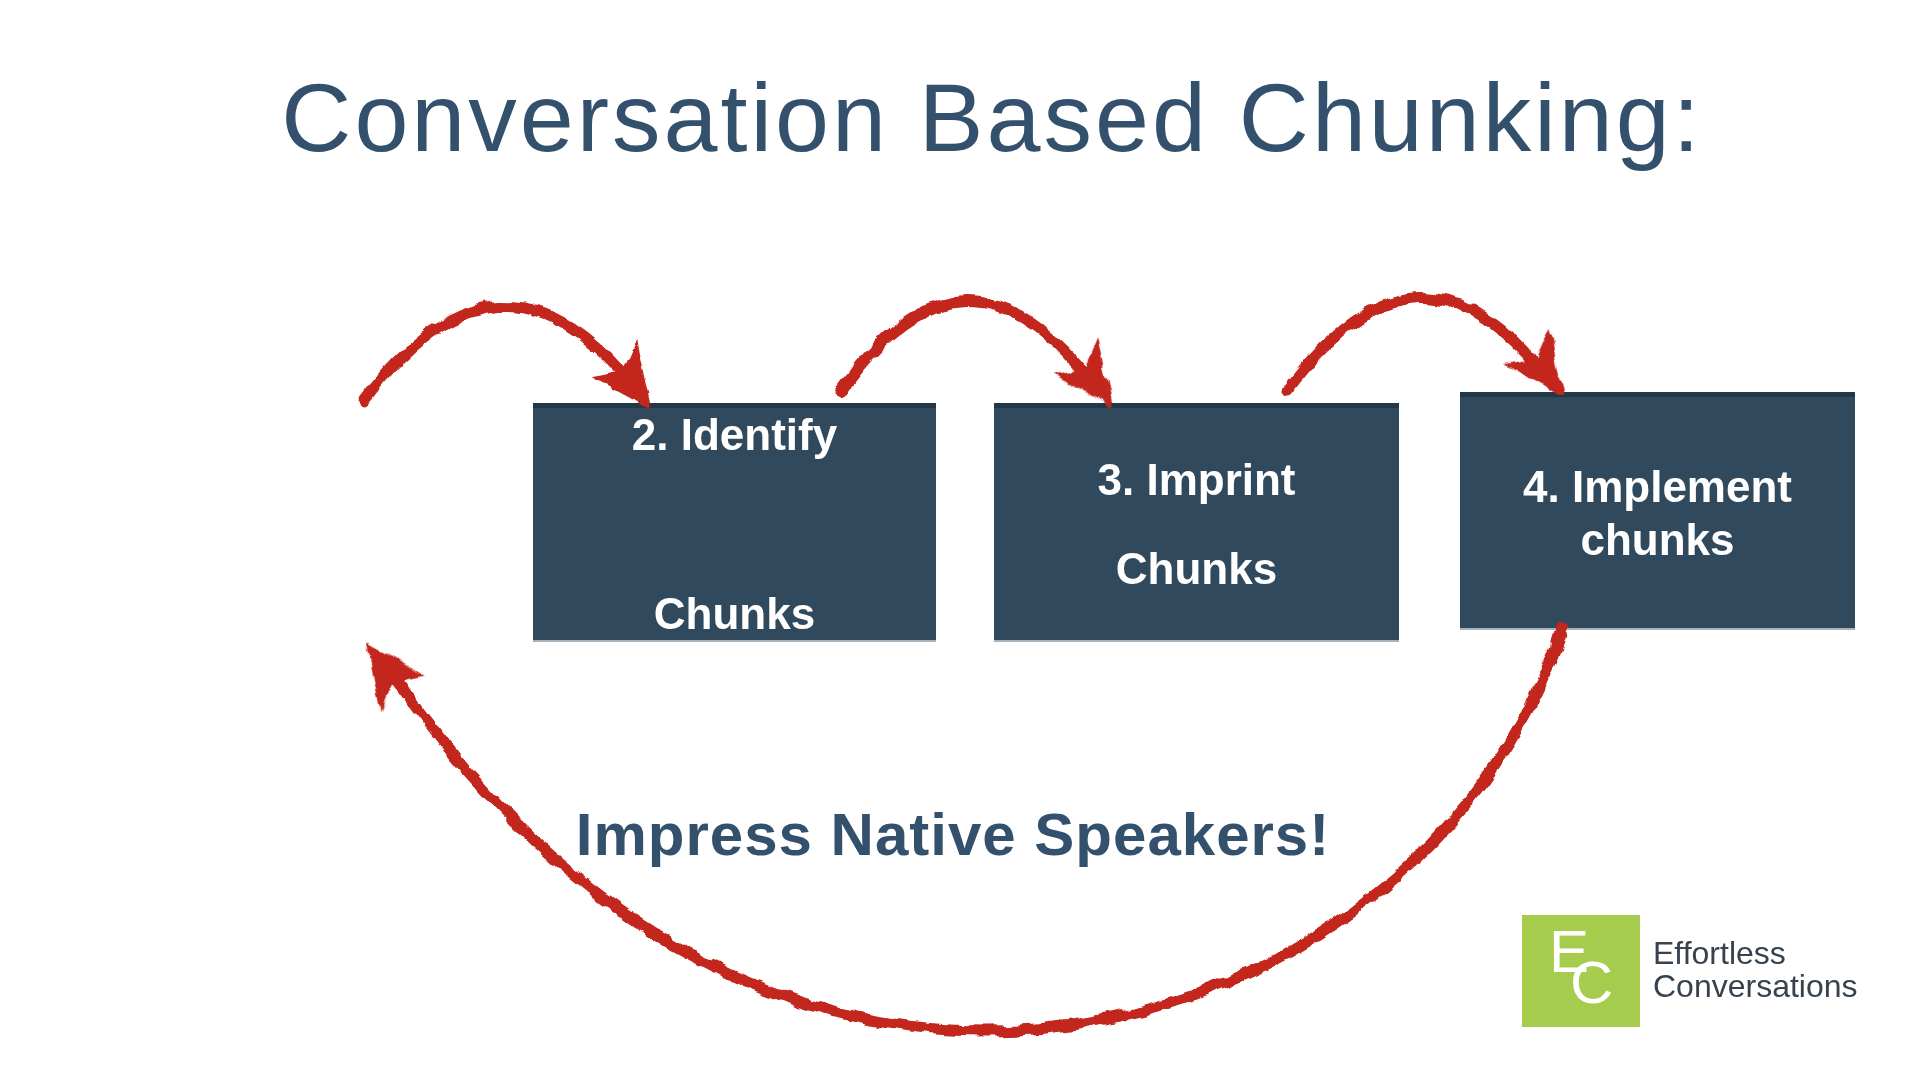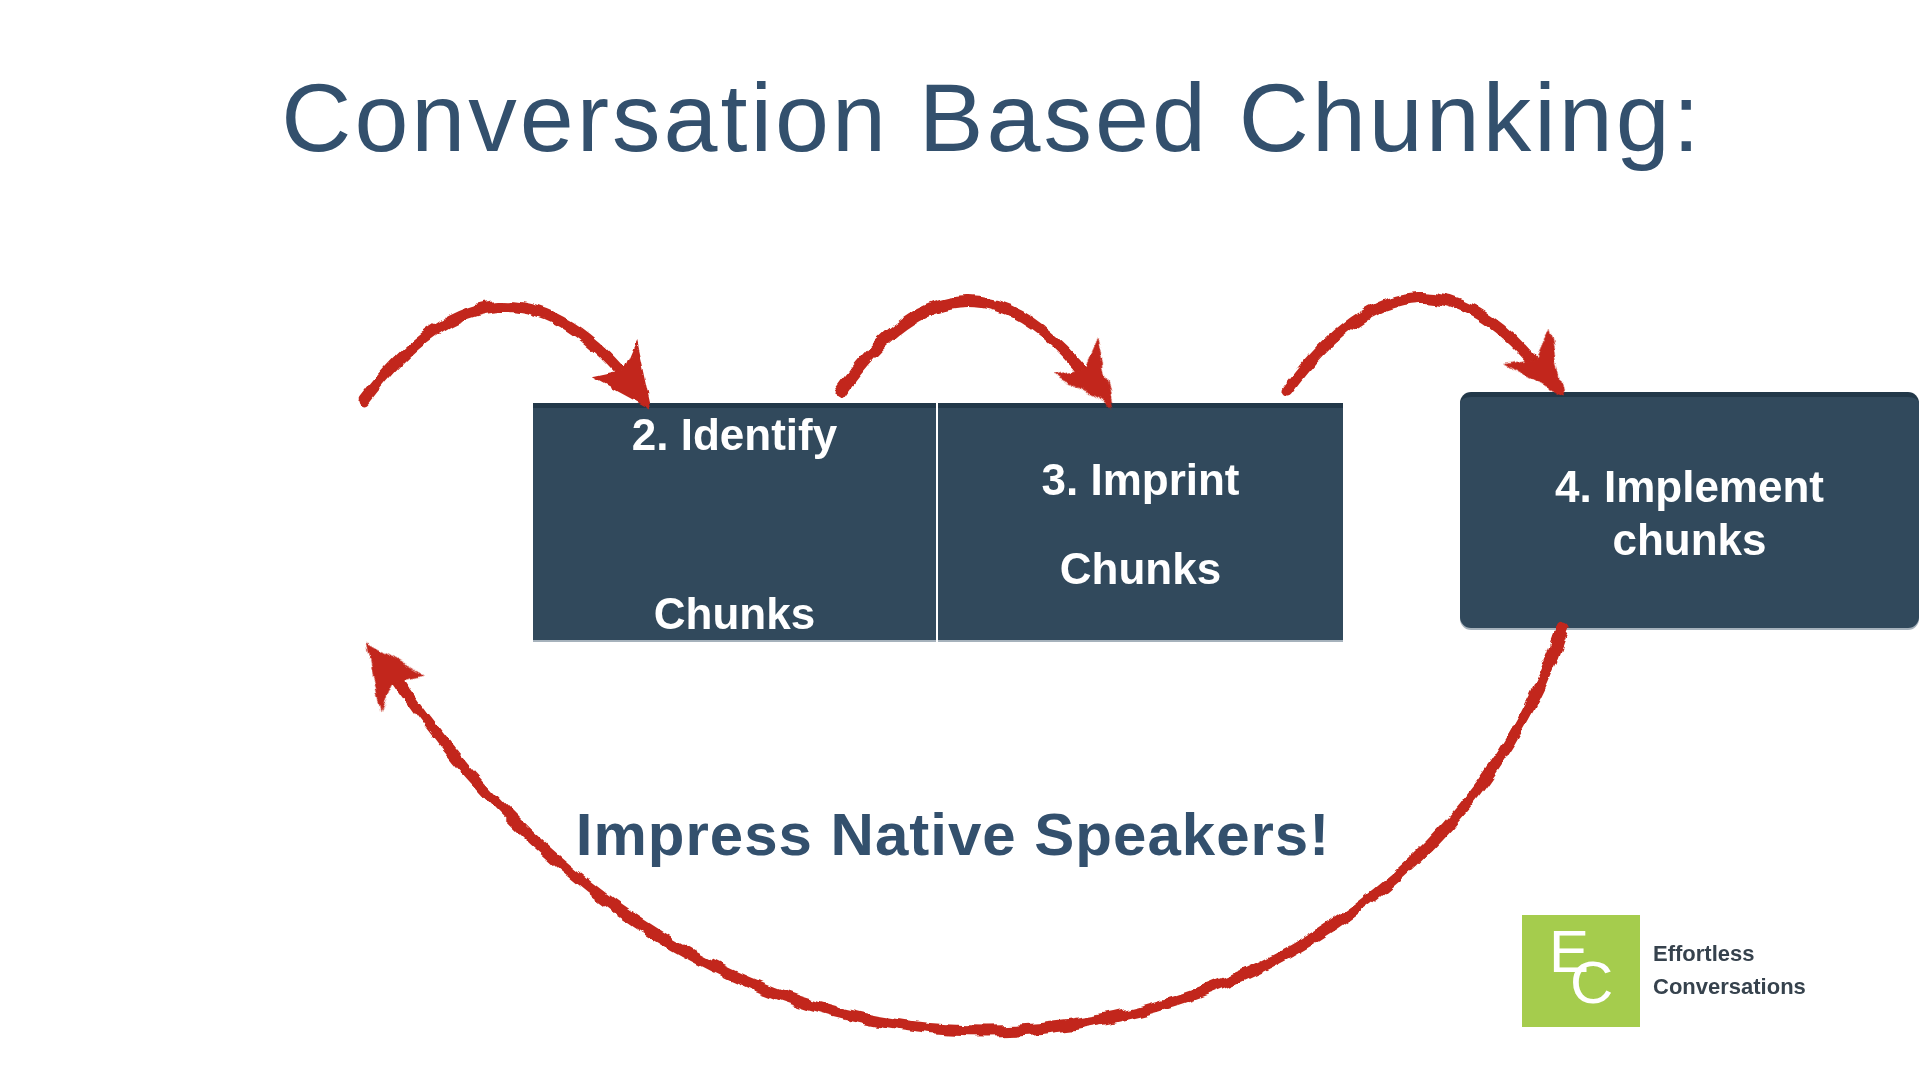--- a/index.html
+++ b/index.html
@@ -36,22 +36,22 @@
     align-items: center;
     justify-content: center;
     color: #ffffff;
     font-weight: 700;
     font-size: 44px;
     line-height: 53px;
     text-align: center;
   }
   .box-1 { left: 77px;   top: 403px; width: 400px; height: 237px; }
   .box-2 { left: 533px;  top: 403px; width: 403px; height: 237px; justify-content: space-between; }
-  .box-3 { left: 938px;  top: 403px; width: 405px; height: 237px; gap: 36px; }
-  .box-4 { left: 1460px; top: 392px; width: 459px; height: 236px; border-radius: 11px; }
+  .box-3 { left: 994px;  top: 403px; width: 405px; height: 237px; gap: 36px; }
+  .box-4 { left: 1460px; top: 392px; width: 395px; height: 236px; }
 
   
   .arrows {
     position: absolute; inset: 0;
     width: 1920px; height: 1080px;
     pointer-events: none;
     z-index: 5;
   }
 
   
@@ -83,23 +83,23 @@
     font-weight: 400;
     font-size: 60px;
     line-height: 1;
   }
   .logo-mark .mono-e { left: 27px; top: 7px; }
   .logo-mark .mono-c { left: 48px; top: 38px; }
   .logo-text {
     margin-left: 13px;
     padding-top: 22px;
     color: #36424D;
-    font-size: 22px;
+    font-size: 32px;
     line-height: 33px;
-    font-weight: 700;
+    font-weight: 400;
   }
 </style>
 </head>
 <body>
 
 <div class="canvas">
 
   <div class="title">Conversation Based Chunking:</div>
 
 

